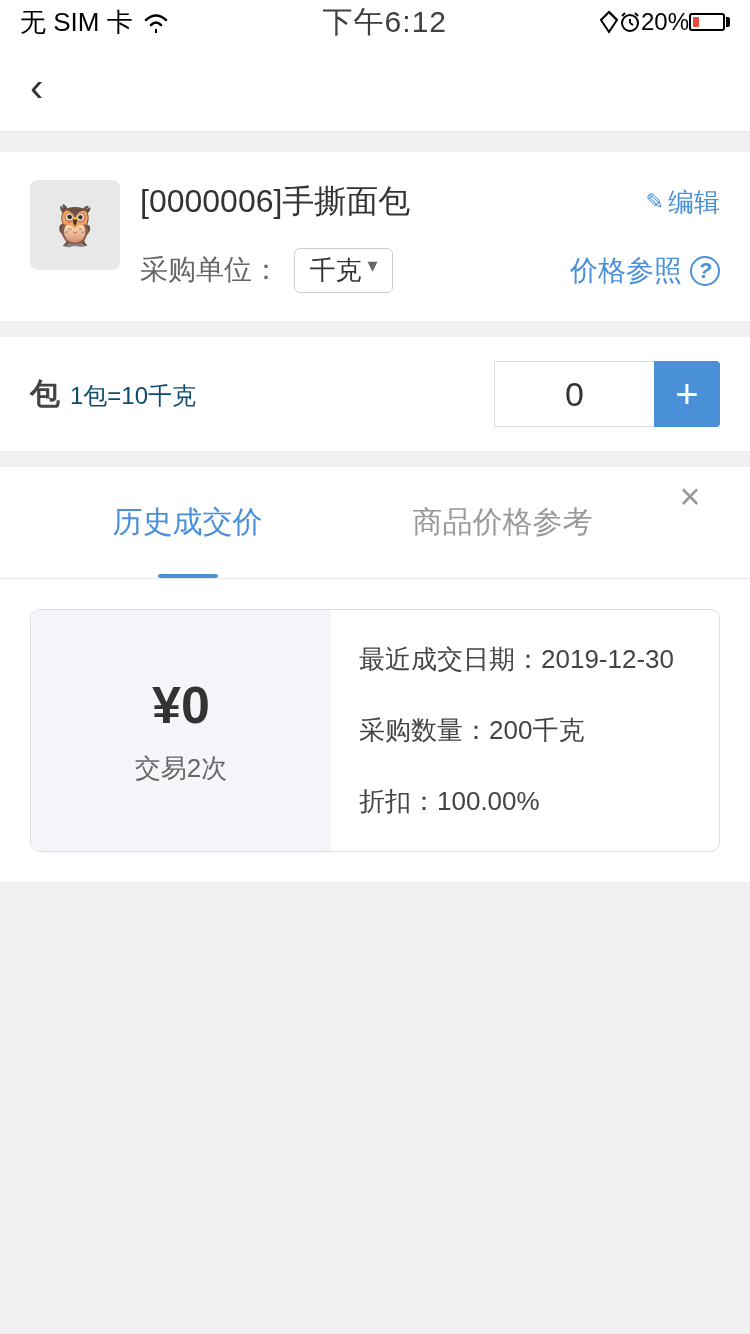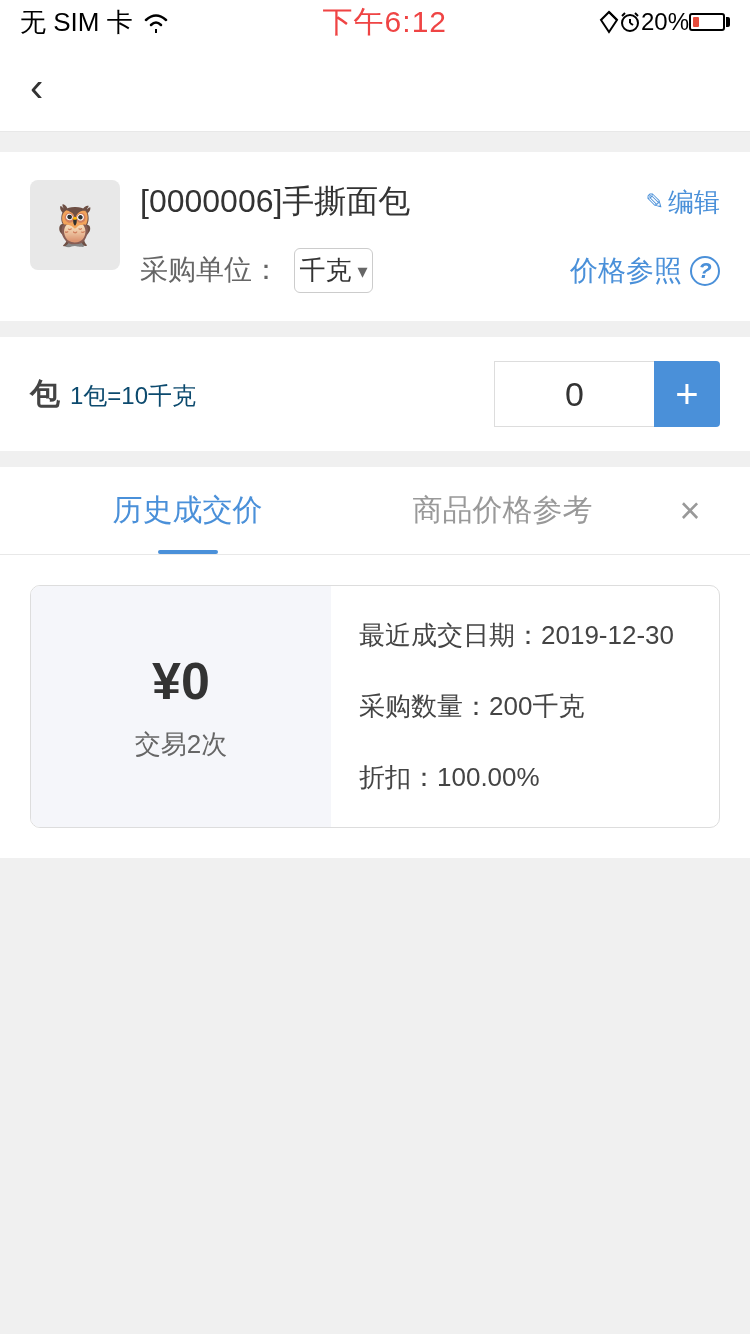--- a/index.html
+++ b/index.html
@@ -24,21 +24,21 @@
     }
     .status-left {
       font-size: 26px;
       color: #000;
       display: flex;
       align-items: center;
       gap: 8px;
     }
     .status-center {
       font-size: 30px;
-      color: #ef4444;
+      color: #404040;
       font-weight: 500;
       letter-spacing: 1px;
     }
     .status-right {
       display: flex;
       align-items: center;
       gap: 0;
       font-size: 24px;
       color: #000;
     }
@@ -147,24 +147,24 @@
       justify-content: space-between;
       align-items: center;
       margin-top: 24px;
     }
     .unit-label {
       font-size: 28px;
       color: #666;
     }
     .unit-select {
       display: inline-flex;
-      align-items: center;
+      align-items: flex-start;
       border: 1px solid #ccc;
       border-radius: 6px;
-      padding: 4px 4px;
+      padding: 4px 14px;
       font-size: 26px;
       color: #333;
       gap: 6px;
       margin-left: 10px;
     }
     .unit-select .arrow {
       font-size: 20px;
       color: #666;
     }
     .price-ref {
@@ -248,24 +248,24 @@
       border-radius: 0 4px 4px 0;
     }
 
     
     .tabs-section {
       background: #fff;
       margin-top: 16px;
     }
     .tabs-header {
       display: flex;
-      align-items: center;
+      align-items: flex-start;
       border-bottom: 1px solid #e8e8e8;
       padding: 0 30px;
-      height: 88px;
+      height: 112px;
     }
     .tab-item {
       flex: 1;
       display: flex;
       flex-direction: column;
       align-items: center;
       justify-content: center;
       height: 100%;
       cursor: pointer;
       position: relative;

